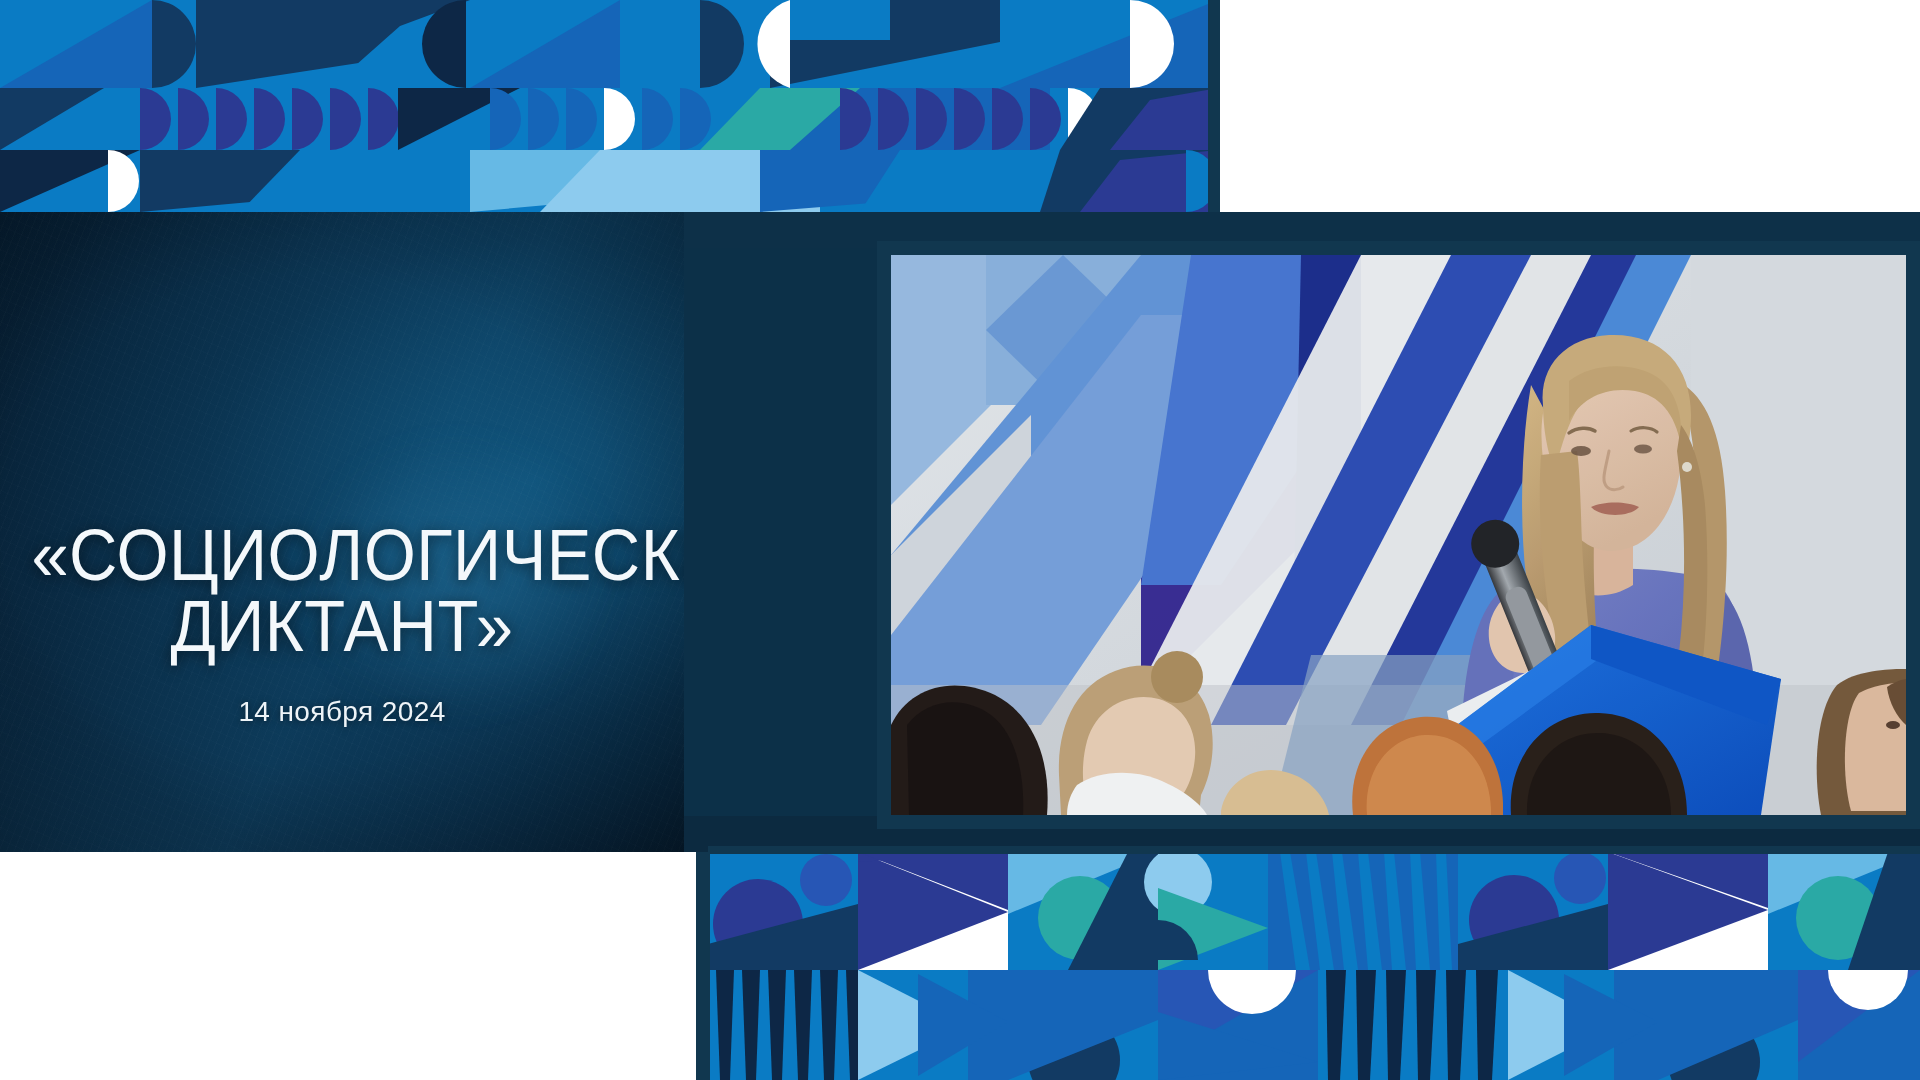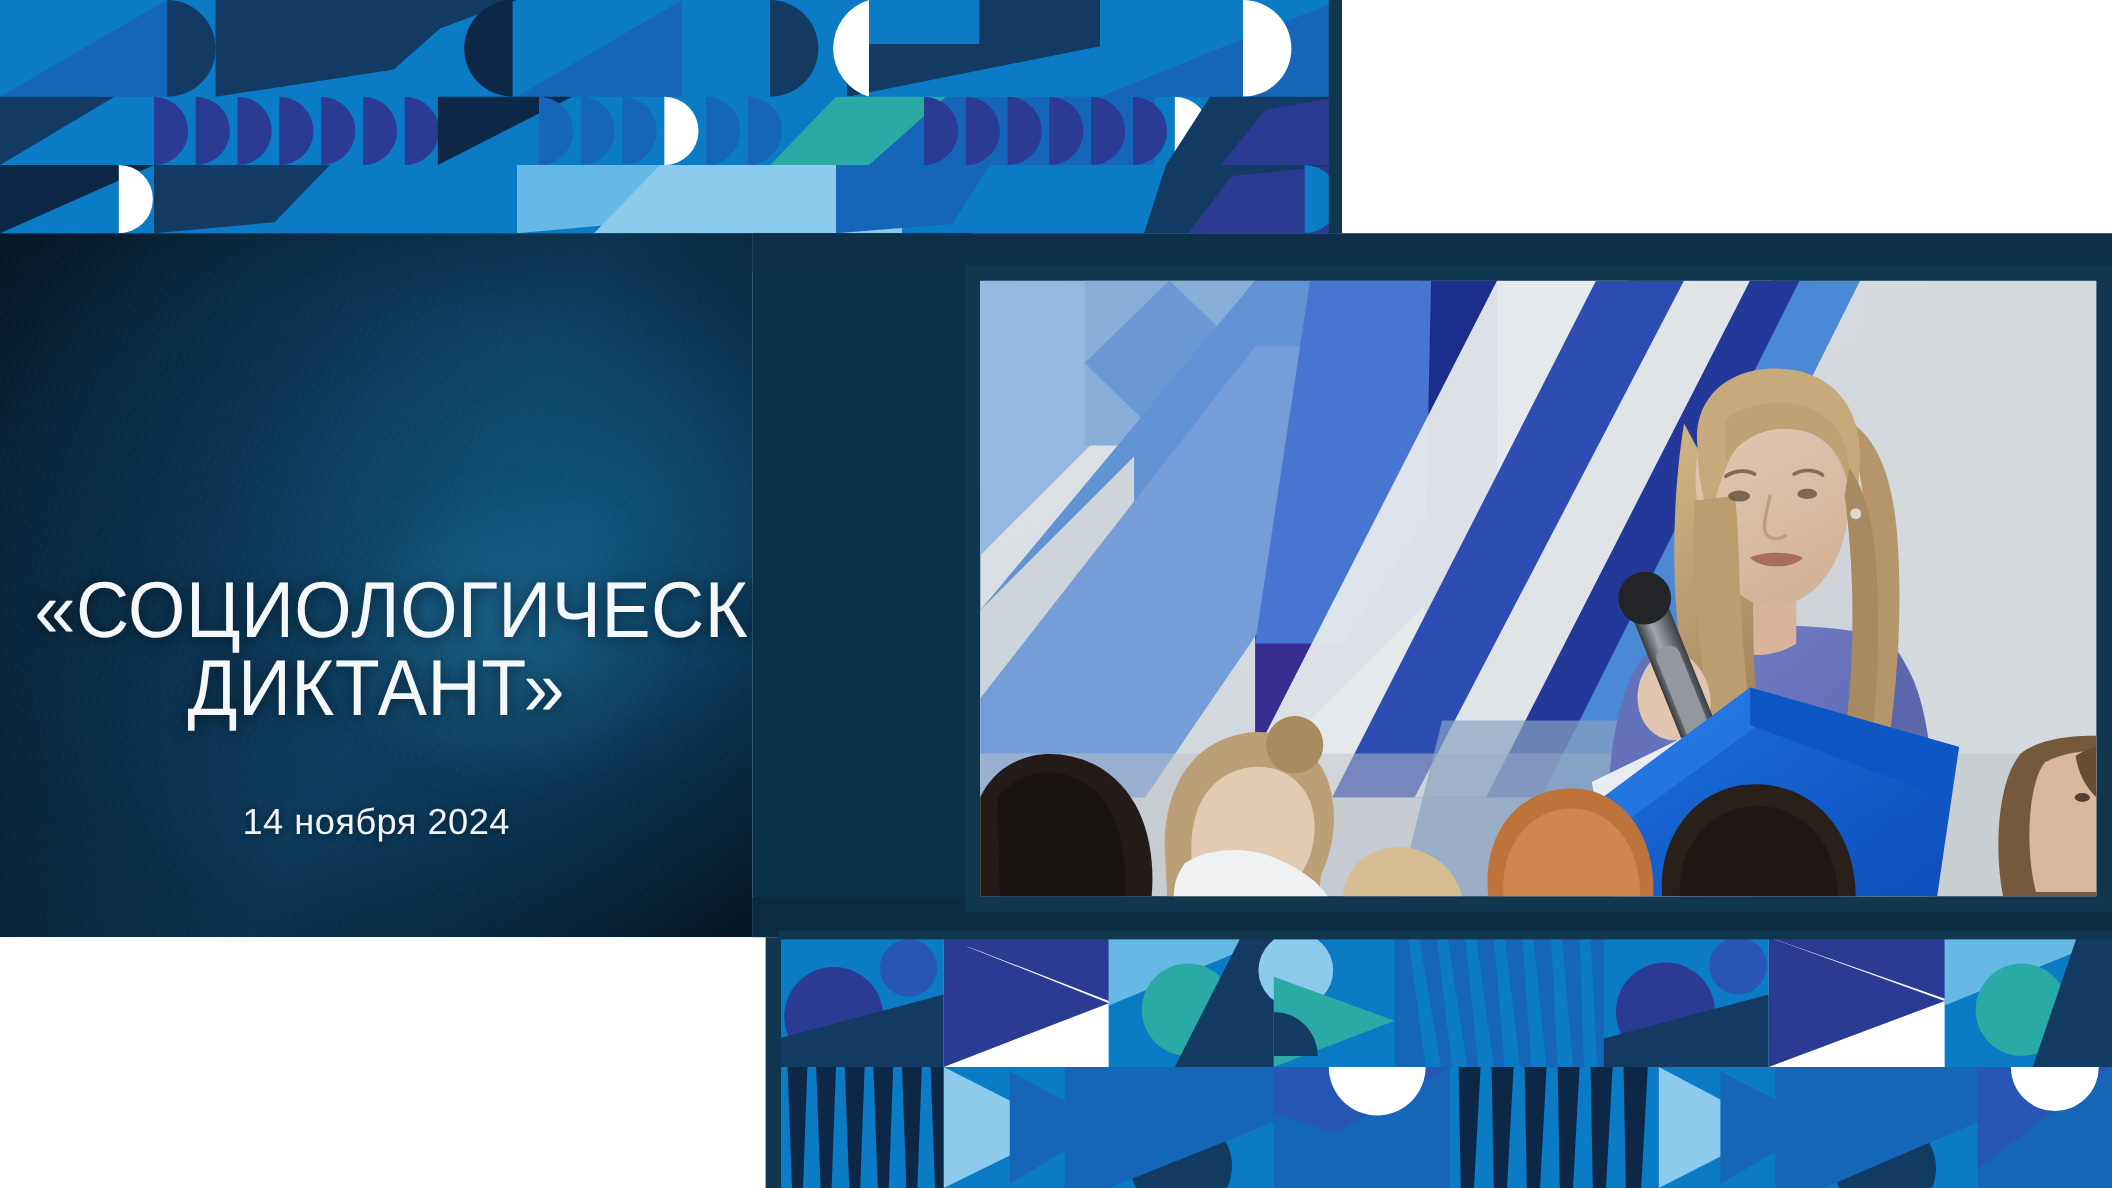--- a/index.html
+++ b/index.html
@@ -63,23 +63,23 @@
   #event-title{
     position:absolute;left:8px;width:668px;top:520px;
     text-align:center;color:#f4f8fb;
     font-family:"Liberation Sans","DejaVu Sans",sans-serif;
     font-weight:300;font-size:72px;line-height:.98;
     letter-spacing:.5px;white-space:pre-line;
     text-shadow:0 2px 14px rgba(0,0,0,.55);
     transform:scaleX(.93);transform-origin:50% 50%;
   }
   #event-date{
-    position:absolute;left:8px;width:668px;top:728px;
+    position:absolute;left:8px;width:668px;top:696px;
     text-align:center;color:#eef4f8;
-    font-weight:400;font-size:33px;letter-spacing:.4px;
+    font-weight:400;font-size:28px;letter-spacing:.4px;
     text-shadow:0 1px 7px rgba(0,0,0,.5);
   }
 
   
   #photo-frame{
     position:absolute;left:877px;top:241px;width:1043px;height:588px;
     background:#11374f;padding:0;overflow:hidden;
   }
   #photo{
     position:absolute;left:14px;top:14px;width:1015px;height:560px;

